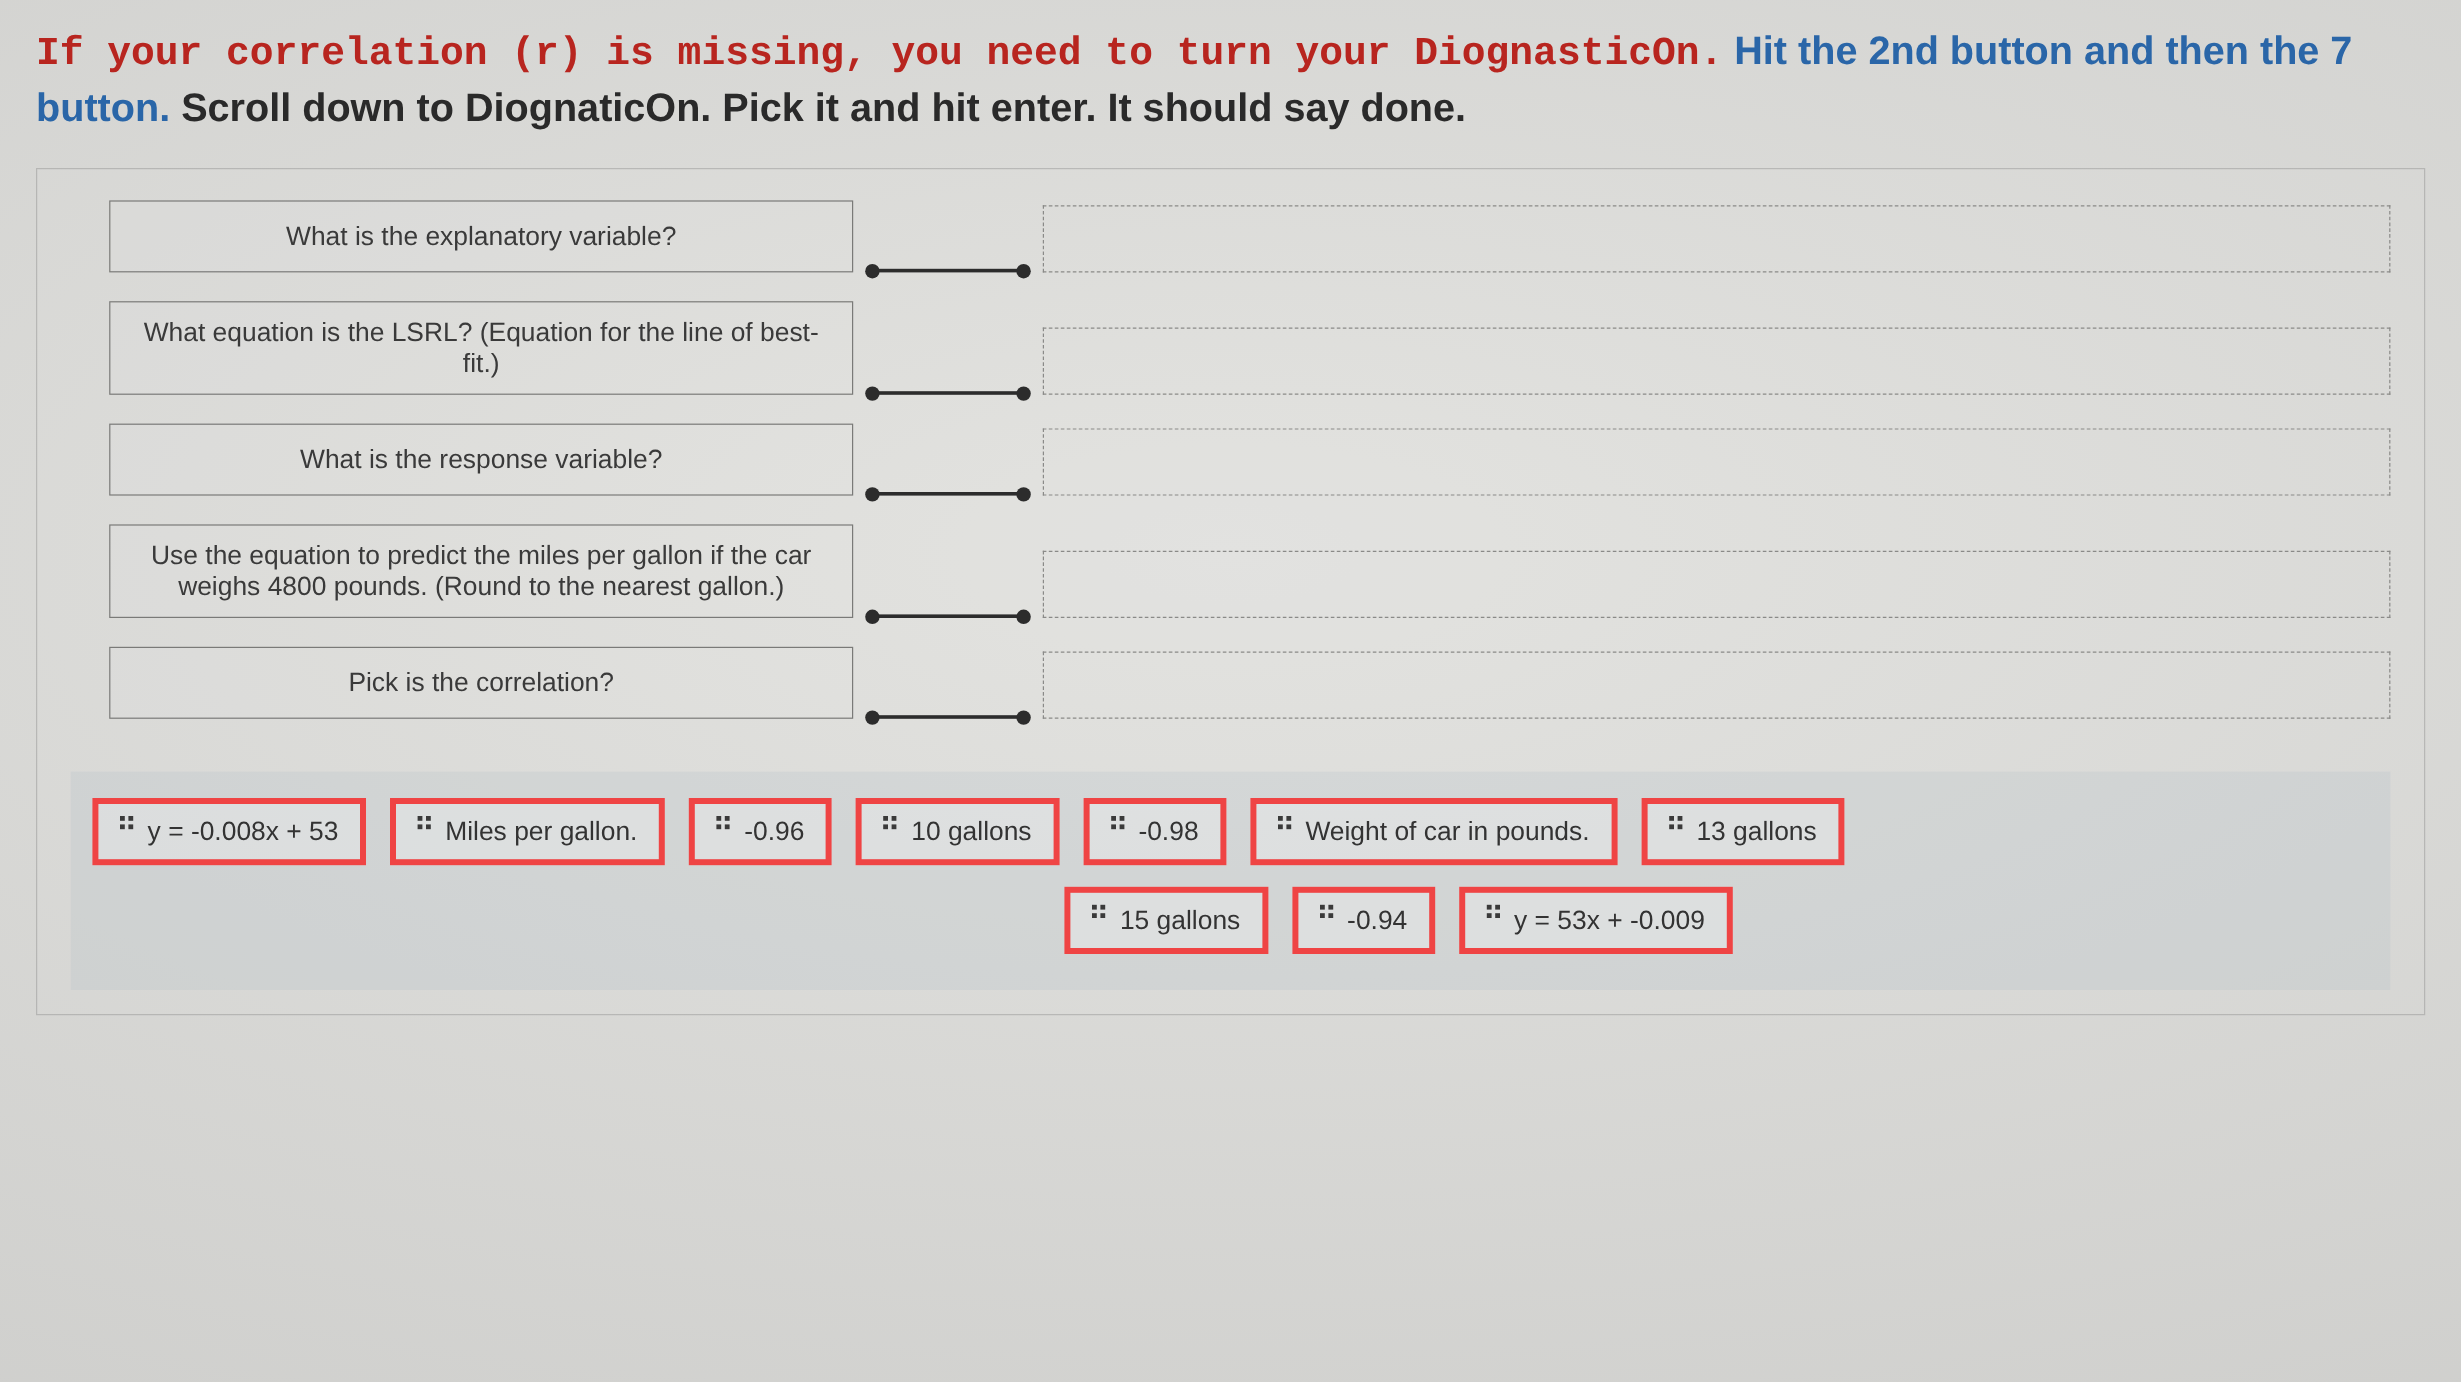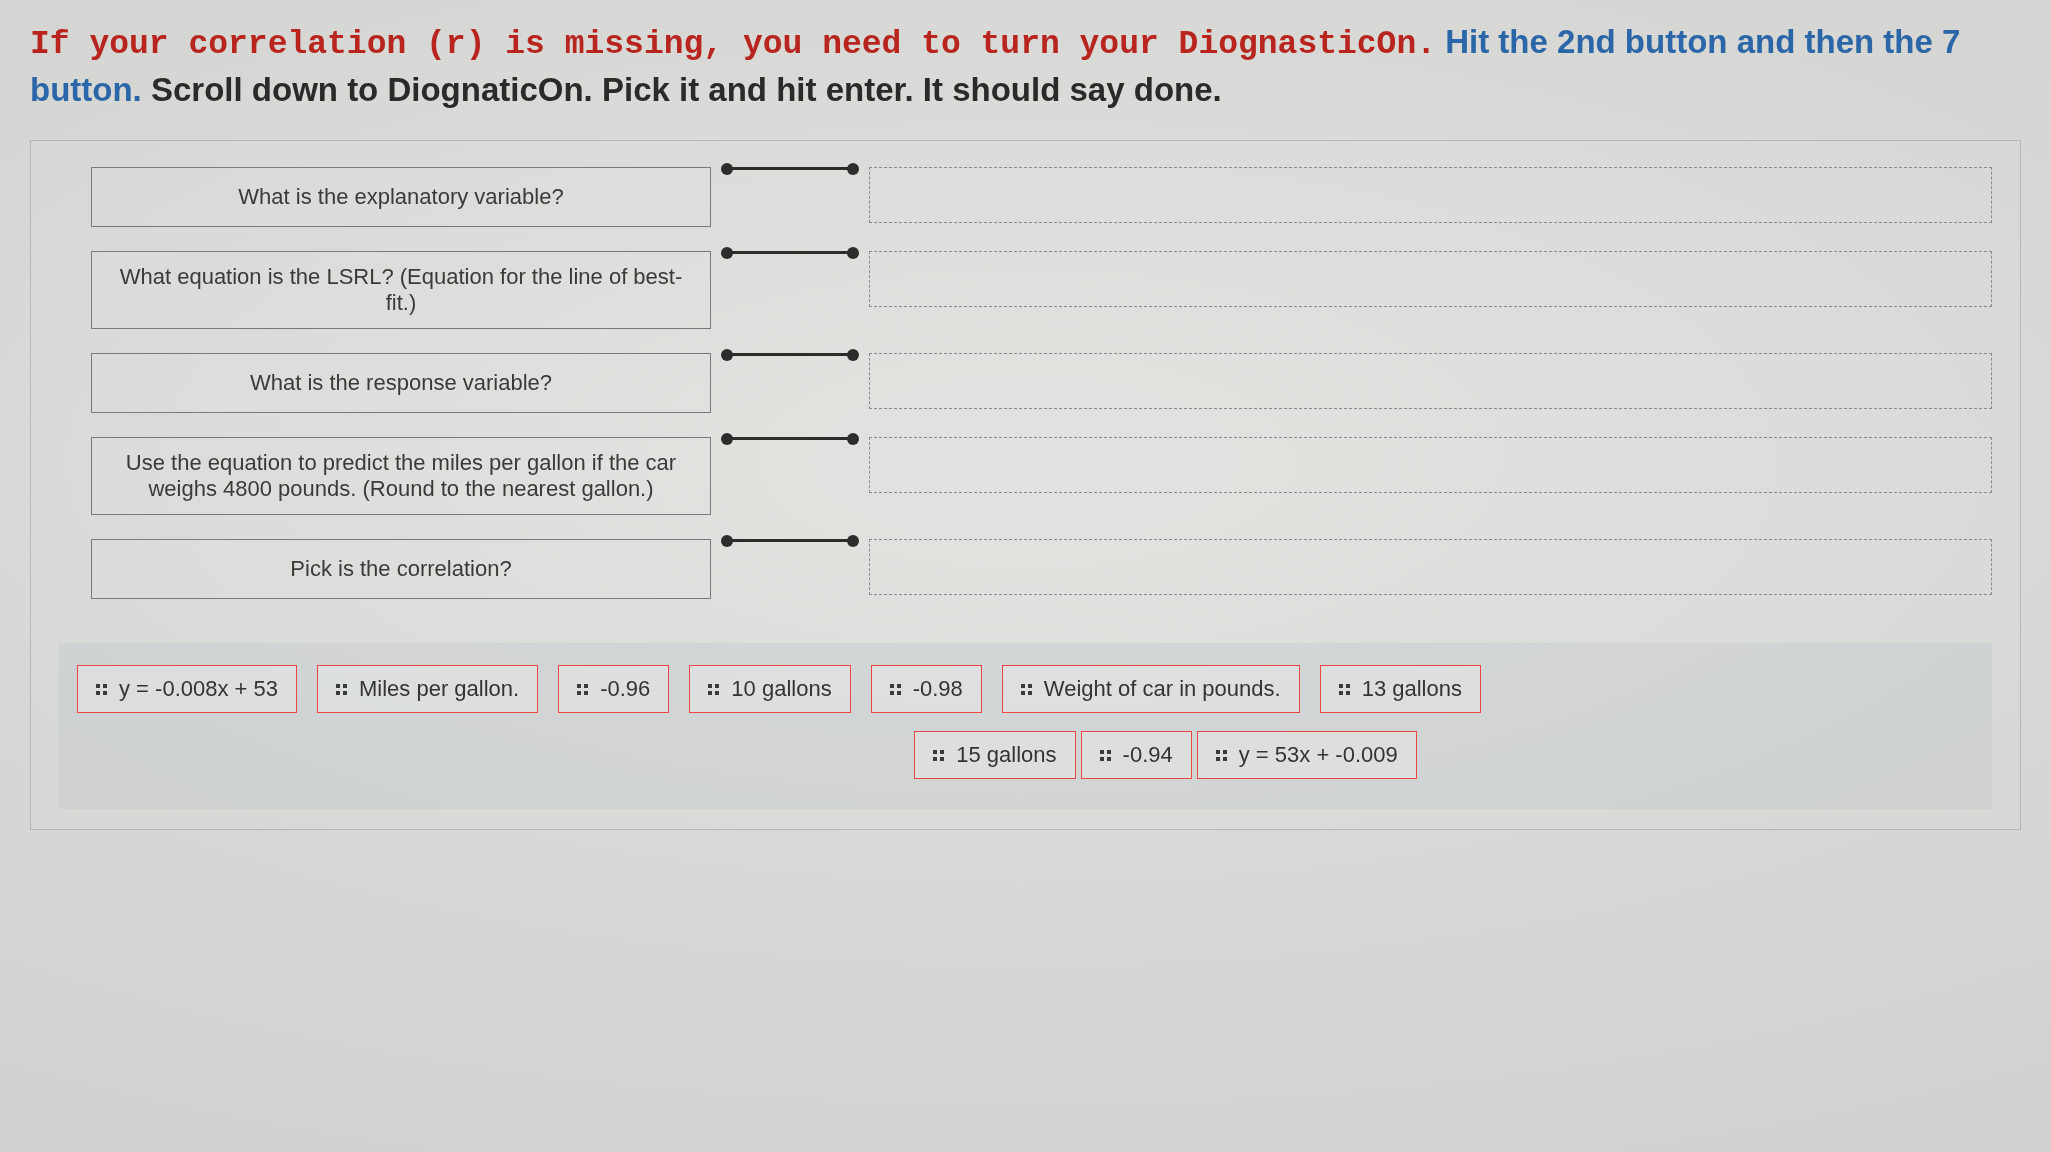--- a/index.html
+++ b/index.html
@@ -20,21 +20,21 @@
   .instructions .seg-red { color: #b8251f; font-family: Liberation Mono, monospace; }
   .instructions .seg-blue { color: #2a66a8; }
   .instructions .seg-dark { color: #2a2a2a; }
   .activity-panel {
     border: 1px solid rgba(120,120,120,0.35);
     padding: 26px 28px 20px 28px;
     background: rgba(255,255,255,0.03);
   }
   .pair-row {
     display: flex;
-    align-items: flex-start;
+    align-items: flex-end;
     margin-bottom: 24px;
     gap: 12px;
     padding-left: 32px;
   }
   .prompt-box {
     flex: 0 0 620px;
     min-height: 60px;
     border: 1px solid #7a7a78;
     background: rgba(255,255,255,0.05);
     display: flex;
@@ -75,32 +75,32 @@
     padding: 22px 18px 30px 18px;
     display: flex;
     flex-wrap: wrap;
     gap: 18px 20px;
     align-items: flex-start;
   }
   .answer-bank .row2 {
     width: 100%;
     display: flex;
     flex-wrap: wrap;
-    gap: 18px 5px;
+    gap: 18px 20px;
     justify-content: center;
     padding-left: 280px;
   }
   .tile {
-    border: 1px solid #ef4444;
+    border: 5px solid #ef4444;
     background: rgba(255,255,255,0.25);
     padding: 10px 18px;
     font-size: 22px;
     color: #333;
     display: flex;
-    align-items: center;
+    align-items: flex-start;
     gap: 12px;
     cursor: grab;
     white-space: nowrap;
   }
   .grip {
     display: inline-grid;
     grid-template-columns: repeat(2, 4px);
     grid-template-rows: repeat(2, 4px);
     gap: 3px;
   }

